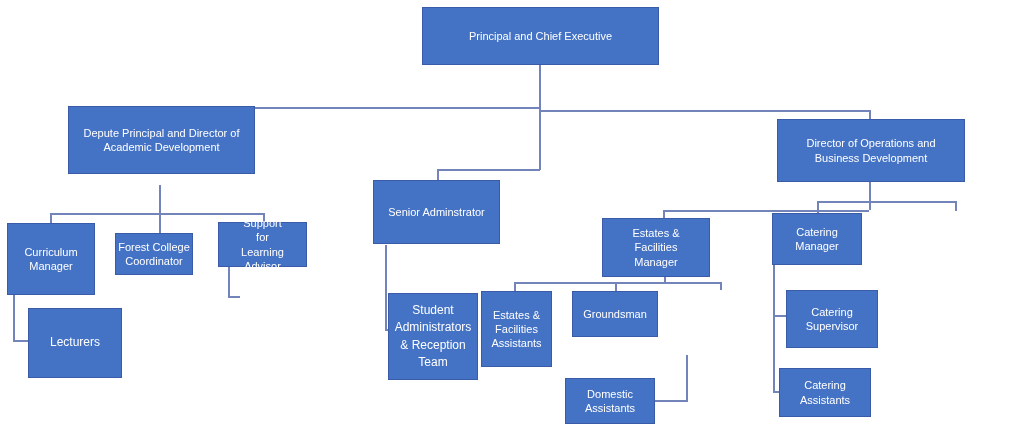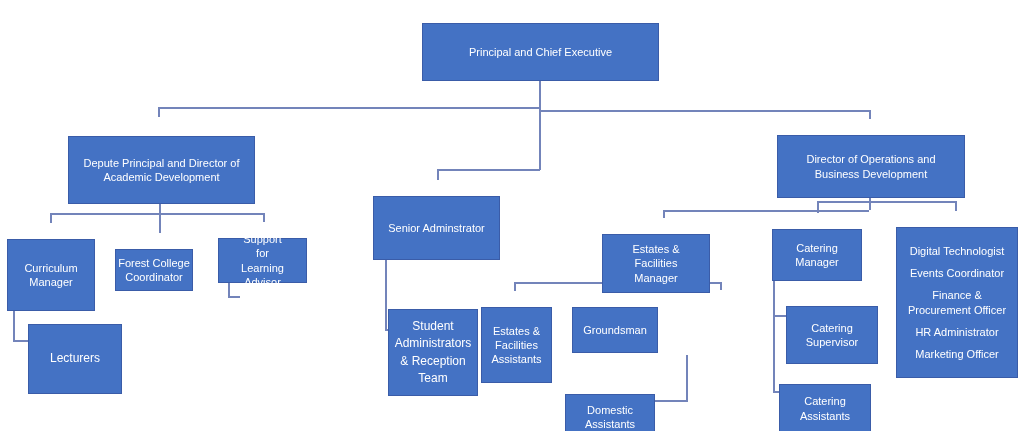--- a/index.html
+++ b/index.html
@@ -22,21 +22,20 @@
     background:var(--box-fill);
     border:1px solid var(--box-border);
     color:var(--text);
     display:flex;
     align-items:center;
     justify-content:center;
     text-align:center;
     font-size:11px;
     line-height:1.3;
     padding:2px 5px;
-    margin-top:16px;
   }
   .node--lg{font-size:12px;line-height:1.45;padding:2px 2px;}
   .node--list{
     flex-direction:column;
     gap:8px;
     padding:6px 4px;
     font-size:11px;
   }
   .node--list .role{width:100%;}
   .ln{position:absolute;background:var(--line);}
@@ -77,21 +76,21 @@
   <div class="ln v" style="left:615px;top:282px;height:9px"></div>
   <div class="ln v" style="left:720px;top:282px;height:8px"></div>
   <div class="ln v" style="left:686px;top:355px;height:47px"></div>
   <div class="ln h" style="left:655px;top:400px;width:31px"></div>
   <div class="ln v" style="left:773px;top:265px;height:128px"></div>
   <div class="ln h" style="left:773px;top:315px;width:13px"></div>
   <div class="ln h" style="left:773px;top:391px;width:6px"></div>
 
   <div class="node" style="left:422px;top:7px;width:237px;height:58px">Principal and Chief Executive</div>
 
-  <div class="node" style="left:68px;top:120px;width:187px;height:68px;padding:2px 12px">Depute Principal and Director of Academic Development</div>
+  <div class="node" style="left:68px;top:106px;width:187px;height:68px;padding:2px 12px">Depute Principal and Director of Academic Development</div>
 
   <div class="node" style="left:373px;top:180px;width:127px;height:64px">Senior Adminstrator</div>
 
   <div class="node" style="left:777px;top:119px;width:188px;height:63px;padding:2px 10px">Director of Operations and Business Development</div>
 
   <div class="node" style="left:7px;top:223px;width:88px;height:72px">Curriculum Manager</div>
 
   <div class="node" style="left:115px;top:233px;width:78px;height:42px;padding:2px 2px">Forest College Coordinator</div>
 
   <div class="node" style="left:218px;top:222px;width:89px;height:45px;padding:2px 20px">Support for Learning Advisor</div>
@@ -109,21 +108,14 @@
 
 
   <div class="node" style="left:565px;top:378px;width:90px;height:46px;padding:2px 12px">Domestic Assistants</div>
 
   <div class="node" style="left:772px;top:213px;width:90px;height:52px;padding:2px 14px">Catering Manager</div>
 
   <div class="node" style="left:786px;top:290px;width:92px;height:58px;padding:2px 12px">Catering Supervisor</div>
 
   <div class="node" style="left:779px;top:368px;width:92px;height:49px;padding:2px 12px">Catering Assistants</div>
 
-  <div class="node node--list" style="left:896px;top:211px;width:122px;height:151px">
-    <div class="role">Digital Technologist</div>
-    <div class="role">Events Coordinator</div>
-    <div class="role">Finance &amp; Procurement Officer</div>
-    <div class="role">HR Administrator</div>
-    <div class="role">Marketing Officer</div>
-  </div>
 
 </div>
 
 </body></html>

